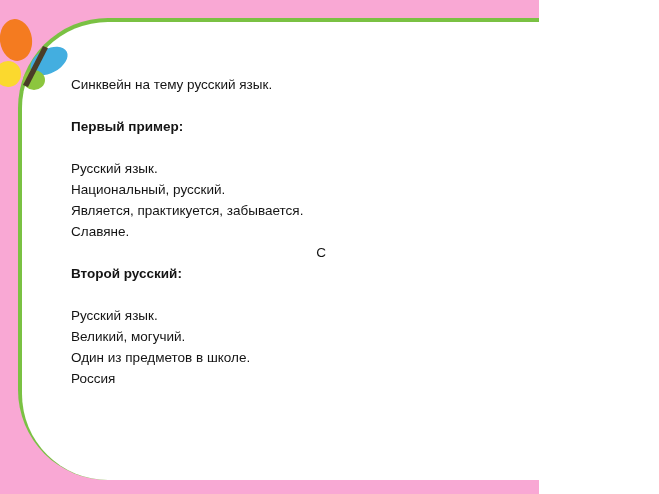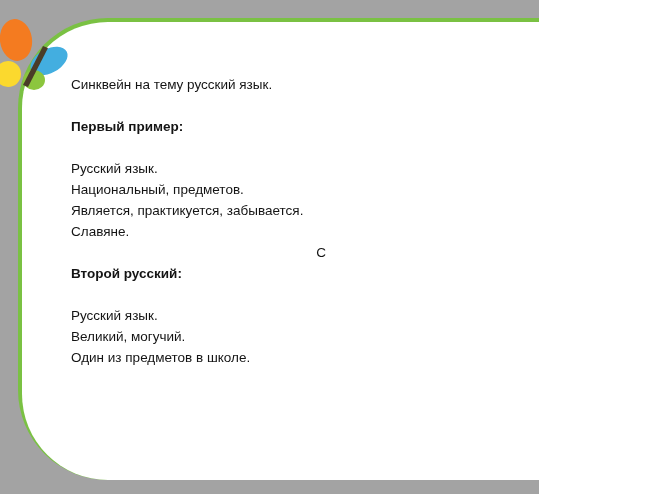--- a/index.html
+++ b/index.html
@@ -10,21 +10,21 @@
     width: 659px;
     height: 494px;
     overflow: hidden;
     font-family: "Liberation Sans", sans-serif;
   }
 
   #slide {
     position: relative;
     width: 539px;
     height: 494px;
-    background: #a3a3a3;
+    background: #f9a8d4;
     overflow: hidden;
   }
 
   
   #panel-outline {
     position: absolute;
     left: 18px;
     top: 18px;
     width: 627px;
     height: 462px;
@@ -103,26 +103,27 @@
     <ellipse cx="40" cy="62" rx="11" ry="10" fill="#8cc63e"></ellipse>
     <path d="M 49 28 L 29 67 L 34 69 L 54 30 Z" fill="#4a3c28"></path>
   </svg>
 
   <div id="text-block">
     <div class="line">Синквейн на тему русский язык.</div>
     <div class="line blank"></div>
     <div class="line bold">Первый пример:</div>
     <div class="line blank"></div>
     <div class="line">Русский язык.</div>
-    <div class="line">Национальный, предметов.</div>
+    <div class="line">Национальный, русский.</div>
     <div class="line">Является, практикуется, забывается.</div>
     <div class="line">Славяне.</div>
     <div class="line center">С</div>
     <div class="line bold">Второй русский:</div>
     <div class="line blank"></div>
     <div class="line">Русский язык.</div>
     <div class="line">Великий, могучий.</div>
     <div class="line">Один из предметов в школе.</div>
+    <div class="line">Россия</div>
   </div>
 
   <div id="page-number">3</div>
 
 </div>
 
 </body></html>

